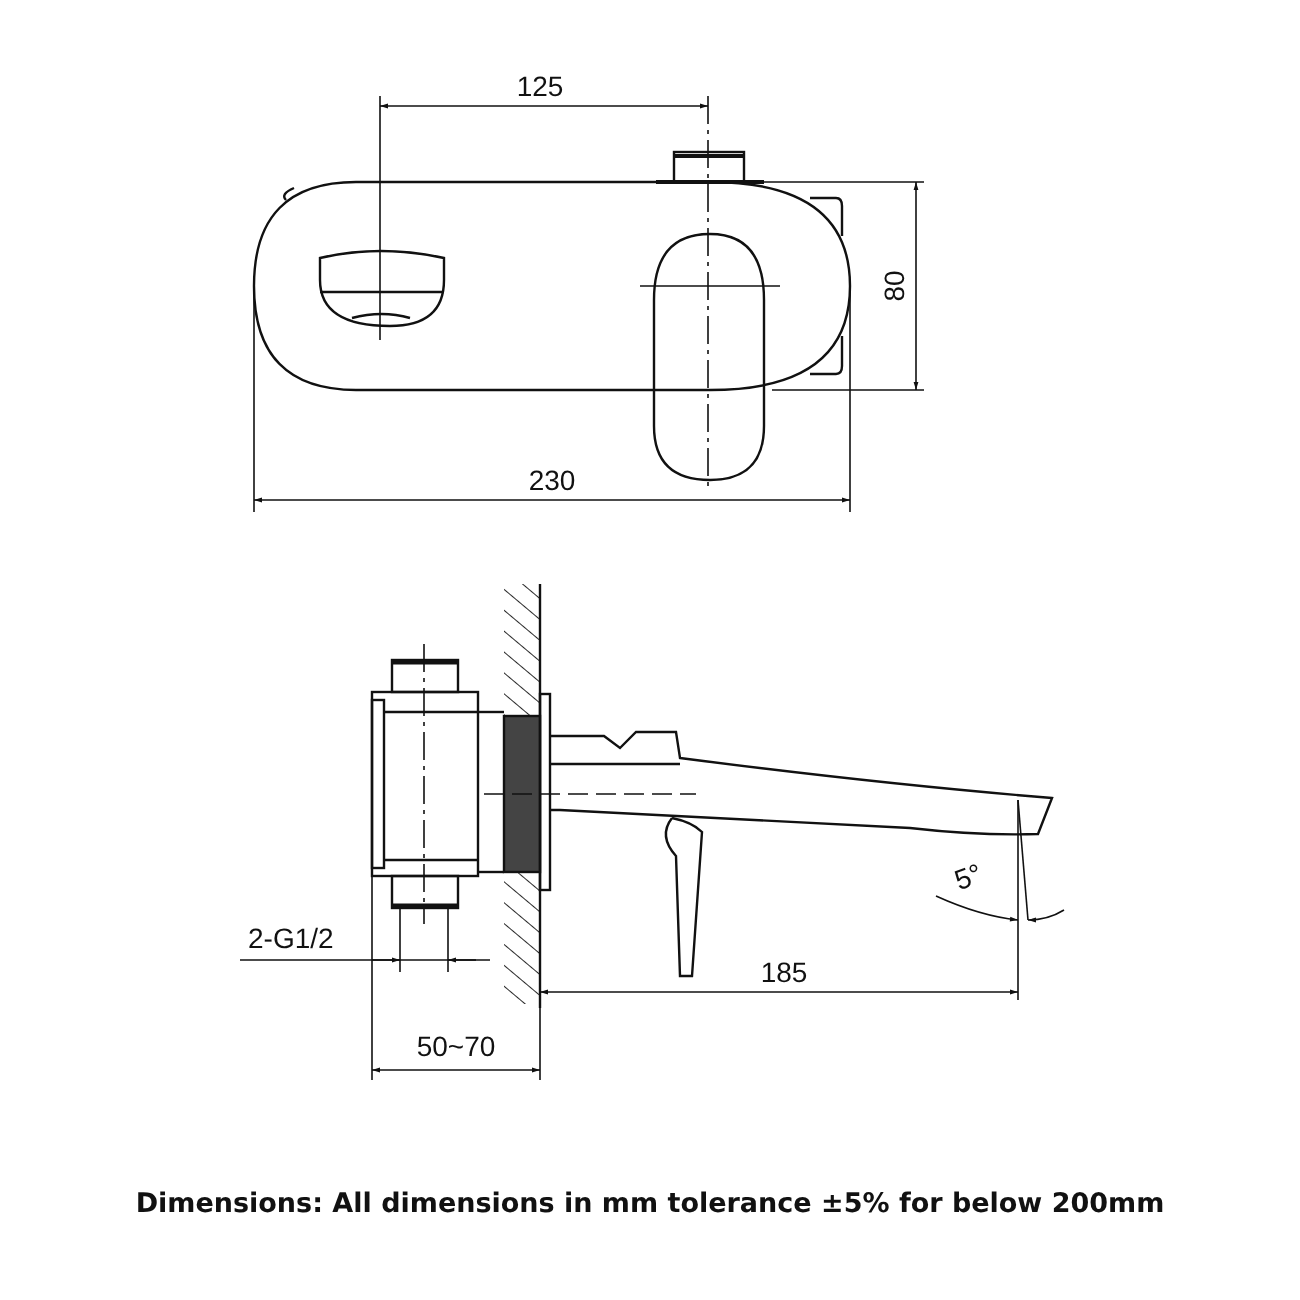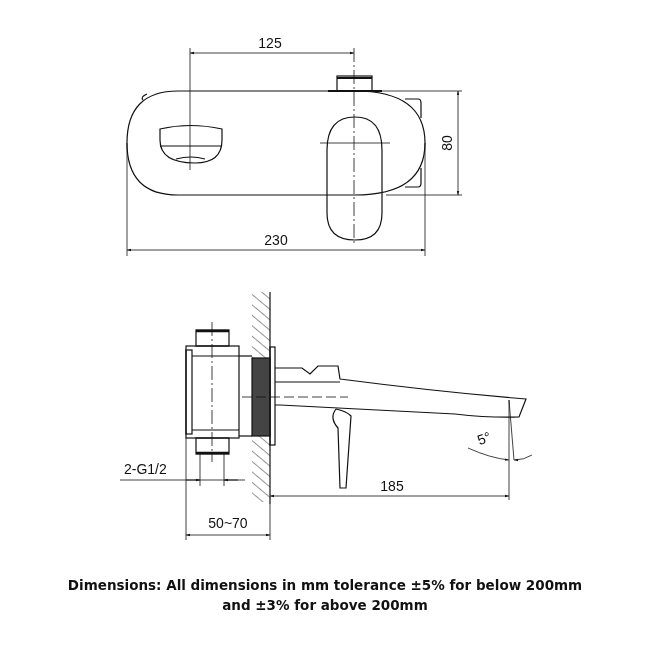--- a/index.html
+++ b/index.html
@@ -1,19 +1,19 @@
 <!DOCTYPE html>
 <html><head>
 <meta charset="utf-8">
 <style>
   html, body { margin: 0; padding: 0; background: #ffffff; }
   body { width: 650px; height: 650px; position: relative; overflow: hidden; font-family: "Liberation Sans", sans-serif; }
   #drawing { position: absolute; left: 0; top: 0; width: 650px; height: 560px; }
   .dim-text { font-family: "Liberation Sans", sans-serif; font-size: 14px; fill: #111; }
-  .caption { position: absolute; left: 0; top: 575px; width: 650px; text-align: center; font-family: "DejaVu Sans", sans-serif; font-weight: bold; font-size: 13.5px; line-height: 20px; color: #111; }
+  .caption { position: absolute; left: 0; top: 592px; width: 650px; text-align: center; font-family: "DejaVu Sans", sans-serif; font-weight: bold; font-size: 13.5px; line-height: 20px; color: #111; }
   .caption span { display: block; }
 </style>
 </head>
 <body>
 
 <svg id="drawing" viewBox="0 0 650 560" xmlns="http://www.w3.org/2000/svg">
   <defs>
     <marker id="arr" viewBox="0 0 10 10" refX="10" refY="5" markerWidth="7" markerHeight="5" orient="auto-start-reverse">
       <path d="M0,2 L10,5 L0,8 z" fill="#111"></path>
     </marker>
@@ -103,14 +103,13 @@
     <path d="M532,455 Q524,460 514,460" stroke-width="0.8" marker-end="url(#arr)"></path>
   </g>
   <text class="dim-text" x="124" y="474">2-G1/2</text>
   <text class="dim-text" x="228" y="528" text-anchor="middle">50~70</text>
   <text class="dim-text" x="392" y="491" text-anchor="middle">185</text>
   <text class="dim-text" x="478" y="443" transform="rotate(-20,485,440)">5°</text>
 </svg>
 
 <div class="caption">
   <span>Dimensions: All dimensions in mm tolerance ±5% for below 200mm</span>
-  <span>and ±3% for above 200mm</span>
 </div>
 
 </body></html>

